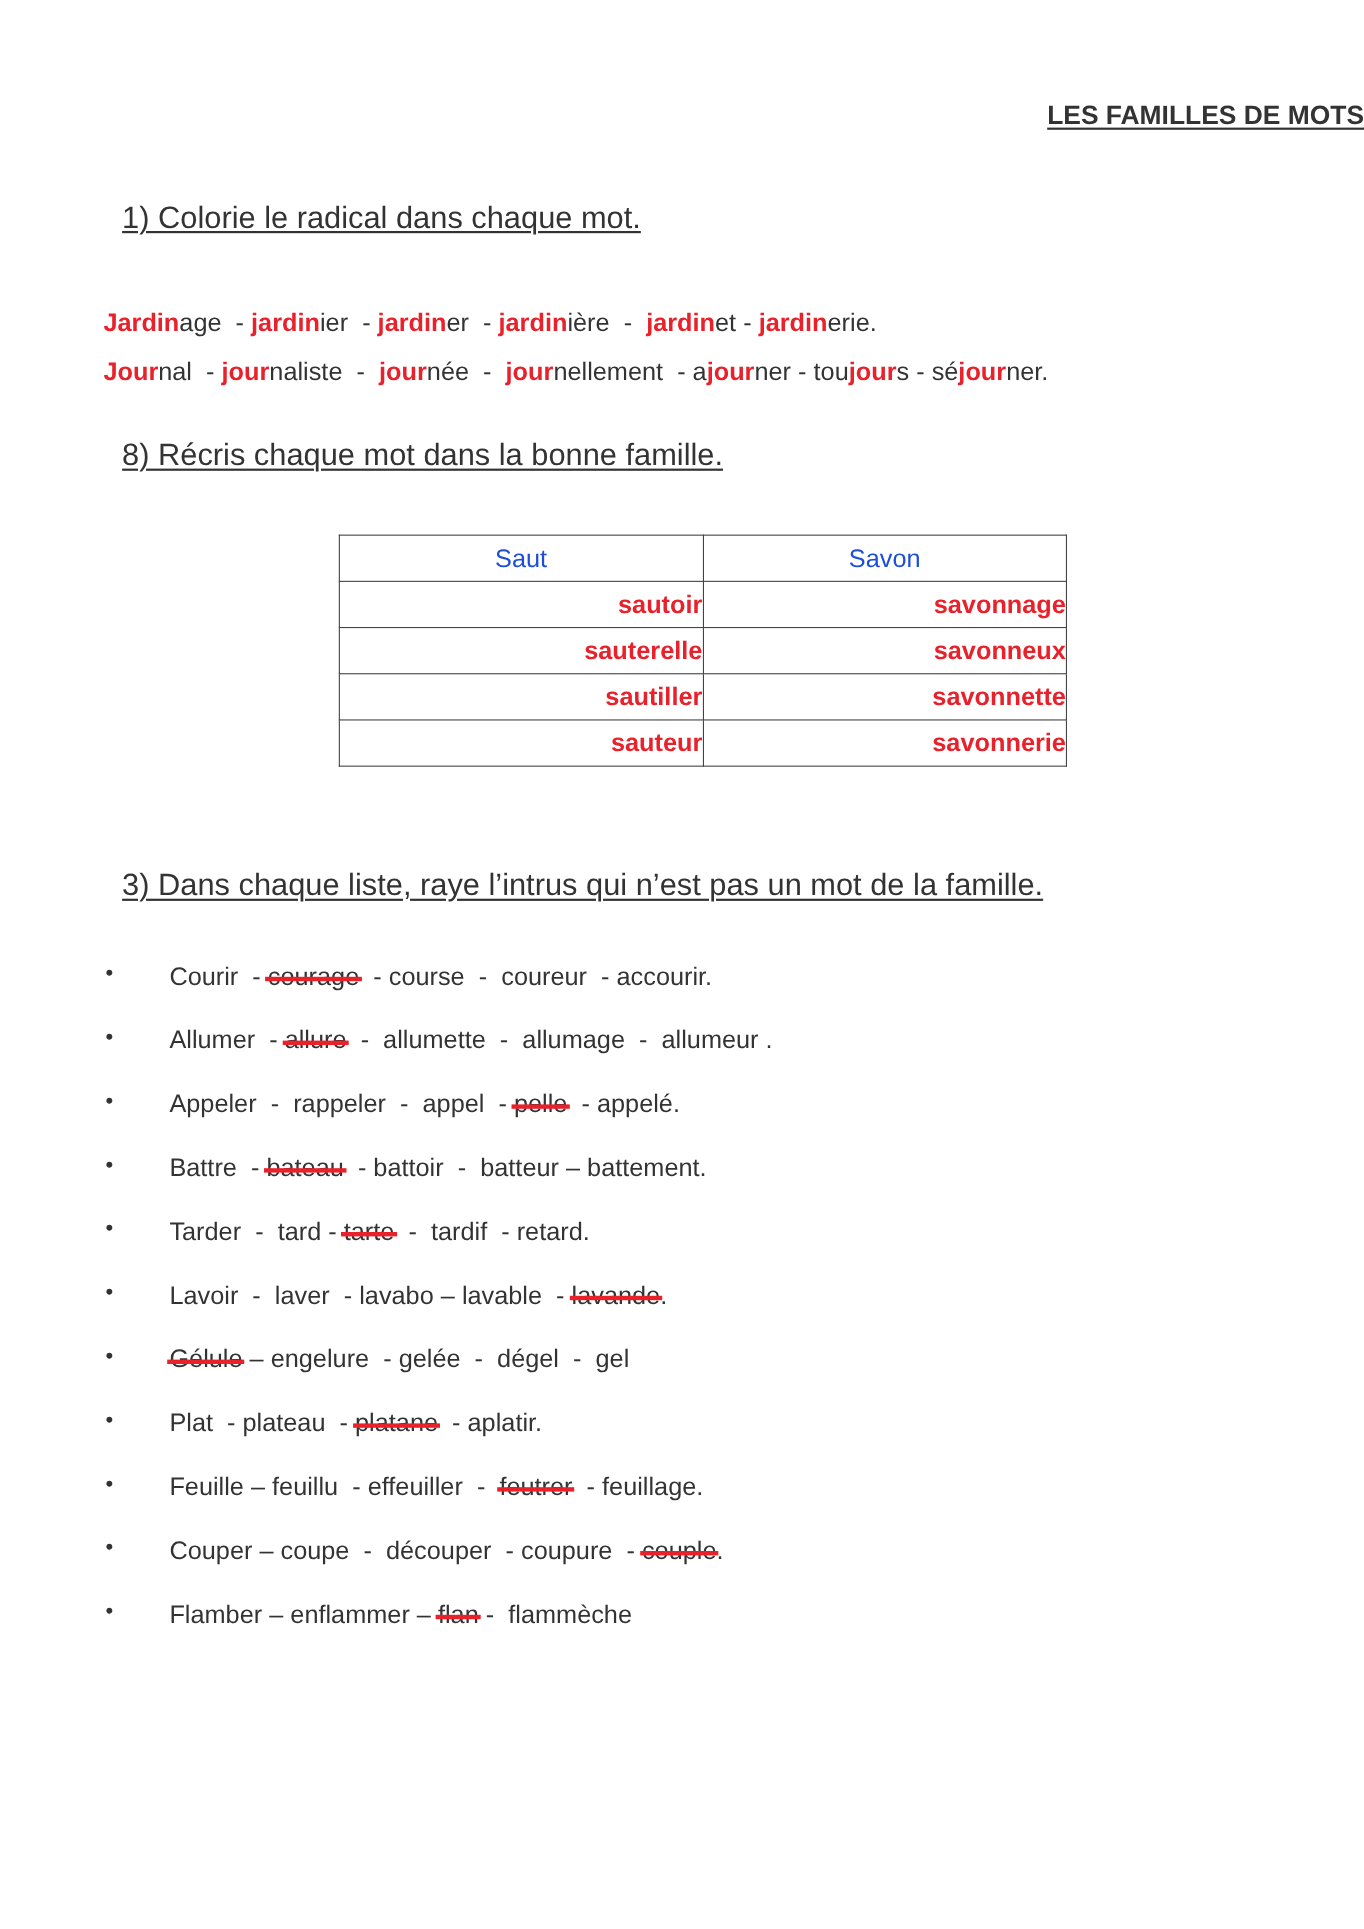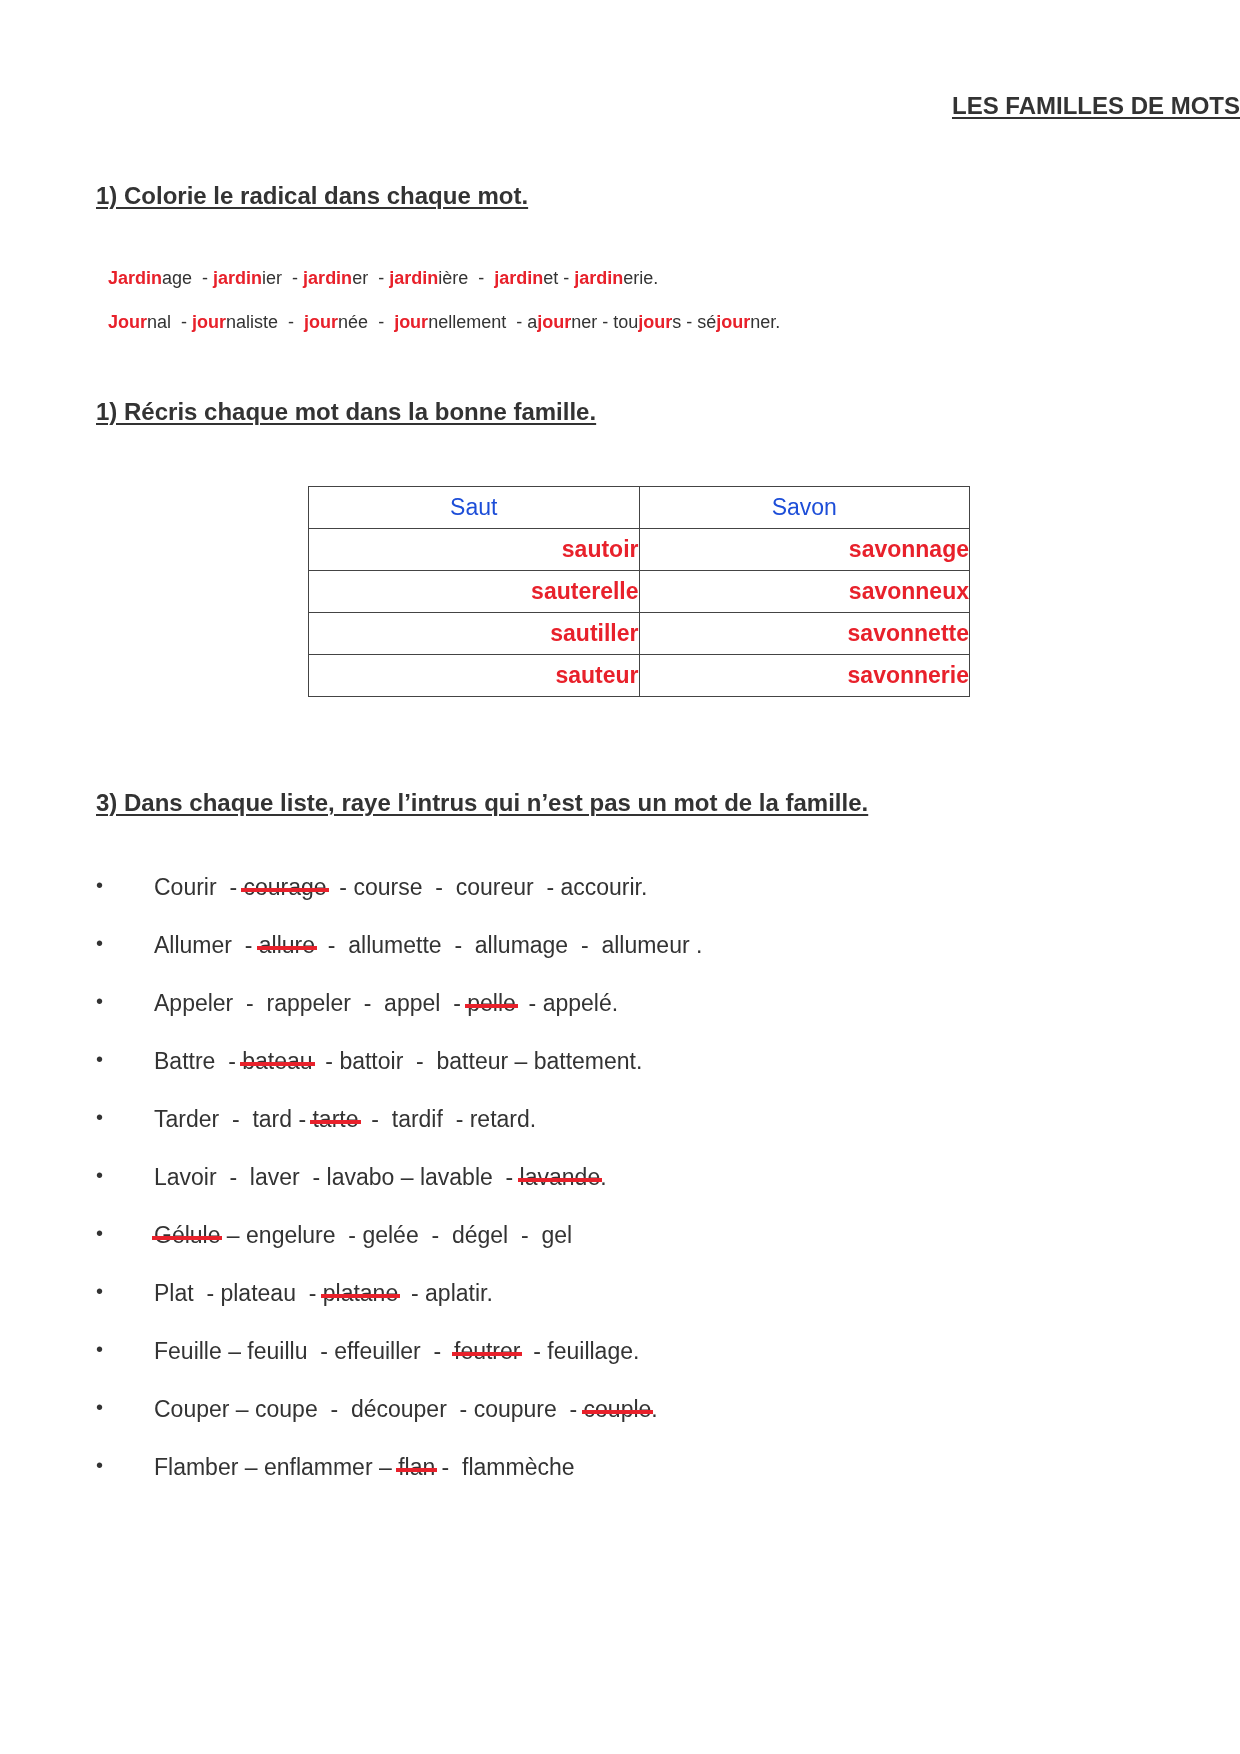--- a/index.html
+++ b/index.html
@@ -1,26 +1,26 @@
 <!DOCTYPE html>
 <html><head>
 <meta charset="utf-8">
 <style>
   html, body { margin: 0; padding: 0; background: #ffffff; }
   body { width: 1240px; height: 1754px; position: relative; overflow: hidden;
          font-family: "Liberation Sans", sans-serif; color: #333333; }
   .title { position: absolute; top: 92px; left: 0; width: 1240px; text-align: right;
            font-size: 24px; font-weight: bold; }
   .title span { text-decoration: underline; text-decoration-thickness: 2px; text-underline-offset: 3px; }
-  .heading { position: absolute; left: 96px; font-size: 24px; font-weight: bold;
+  .heading { position: absolute; left: 111px; font-size: 28px; font-weight: normal;
              text-decoration: underline; text-decoration-thickness: 2px; text-underline-offset: 3px; }
   .h1 { top: 182px; }
   .h2 { top: 398px; }
   .h3 { top: 789px; }
-  .wordline { position: absolute; left: 108px; font-size: 18px; white-space: pre; }
+  .wordline { position: absolute; left: 94px; font-size: 23px; white-space: pre; margin-top: 12px; }
   .l1 { top: 268px; }
   .l2 { top: 312px; text-align: center; }
   .rad { color: #e8212b; font-weight: bold; }
   table.fam { position: absolute; top: 486px; left: 308px; width: 662px;
               border-collapse: collapse; font-size: 23px; }
   table.fam td, table.fam th { border: 1.5px solid #444; height: 41px; text-align: center;
               padding: 0; width: 50%; }
   table.fam th { font-weight: normal; color: #1d4ed8; }
   table.fam td { color: #e8212b; font-weight: bold; text-align: right; }
   .list { position: absolute; top: 874px; left: 0; margin: 0; padding: 0; list-style: none; }
@@ -34,21 +34,21 @@
 </head>
 <body>
 
 <div class="title"><span>LES FAMILLES  DE MOTS</span></div>
 
 <div class="heading h1">1) Colorie le radical dans chaque mot.</div>
 
 <div class="wordline l1"><span><span class="rad">Jardin</span><span>age</span></span><span>  - </span><span><span class="rad">jardin</span><span>ier</span></span><span>  - </span><span><span class="rad">jardin</span><span>er</span></span><span>  - </span><span><span class="rad">jardin</span><span>ière</span></span><span>  -  </span><span><span class="rad">jardin</span><span>et</span></span><span> - </span><span><span class="rad">jardin</span><span>erie.</span></span></div>
 <div class="wordline l2"><span><span class="rad">Jour</span><span>nal</span></span><span>  - </span><span><span class="rad">jour</span><span>naliste</span></span><span>  -  </span><span><span class="rad">jour</span><span>née</span></span><span>  -  </span><span><span class="rad">jour</span><span>nellement</span></span><span>  - a</span><span><span class="rad">jour</span><span>ner - tou</span></span><span><span class="rad">jour</span><span>s - sé</span></span><span><span class="rad">jour</span><span>ner.</span></span></div>
 
-<div class="heading h2">1) Récris chaque mot dans la bonne famille.</div>
+<div class="heading h2">8) Récris chaque mot dans la bonne famille.</div>
 
 <table class="fam">
   <thead>
     <tr>
       <th>Saut</th>
       <th>Savon</th>
     </tr>
   </thead>
   <tbody>
     <tr>

